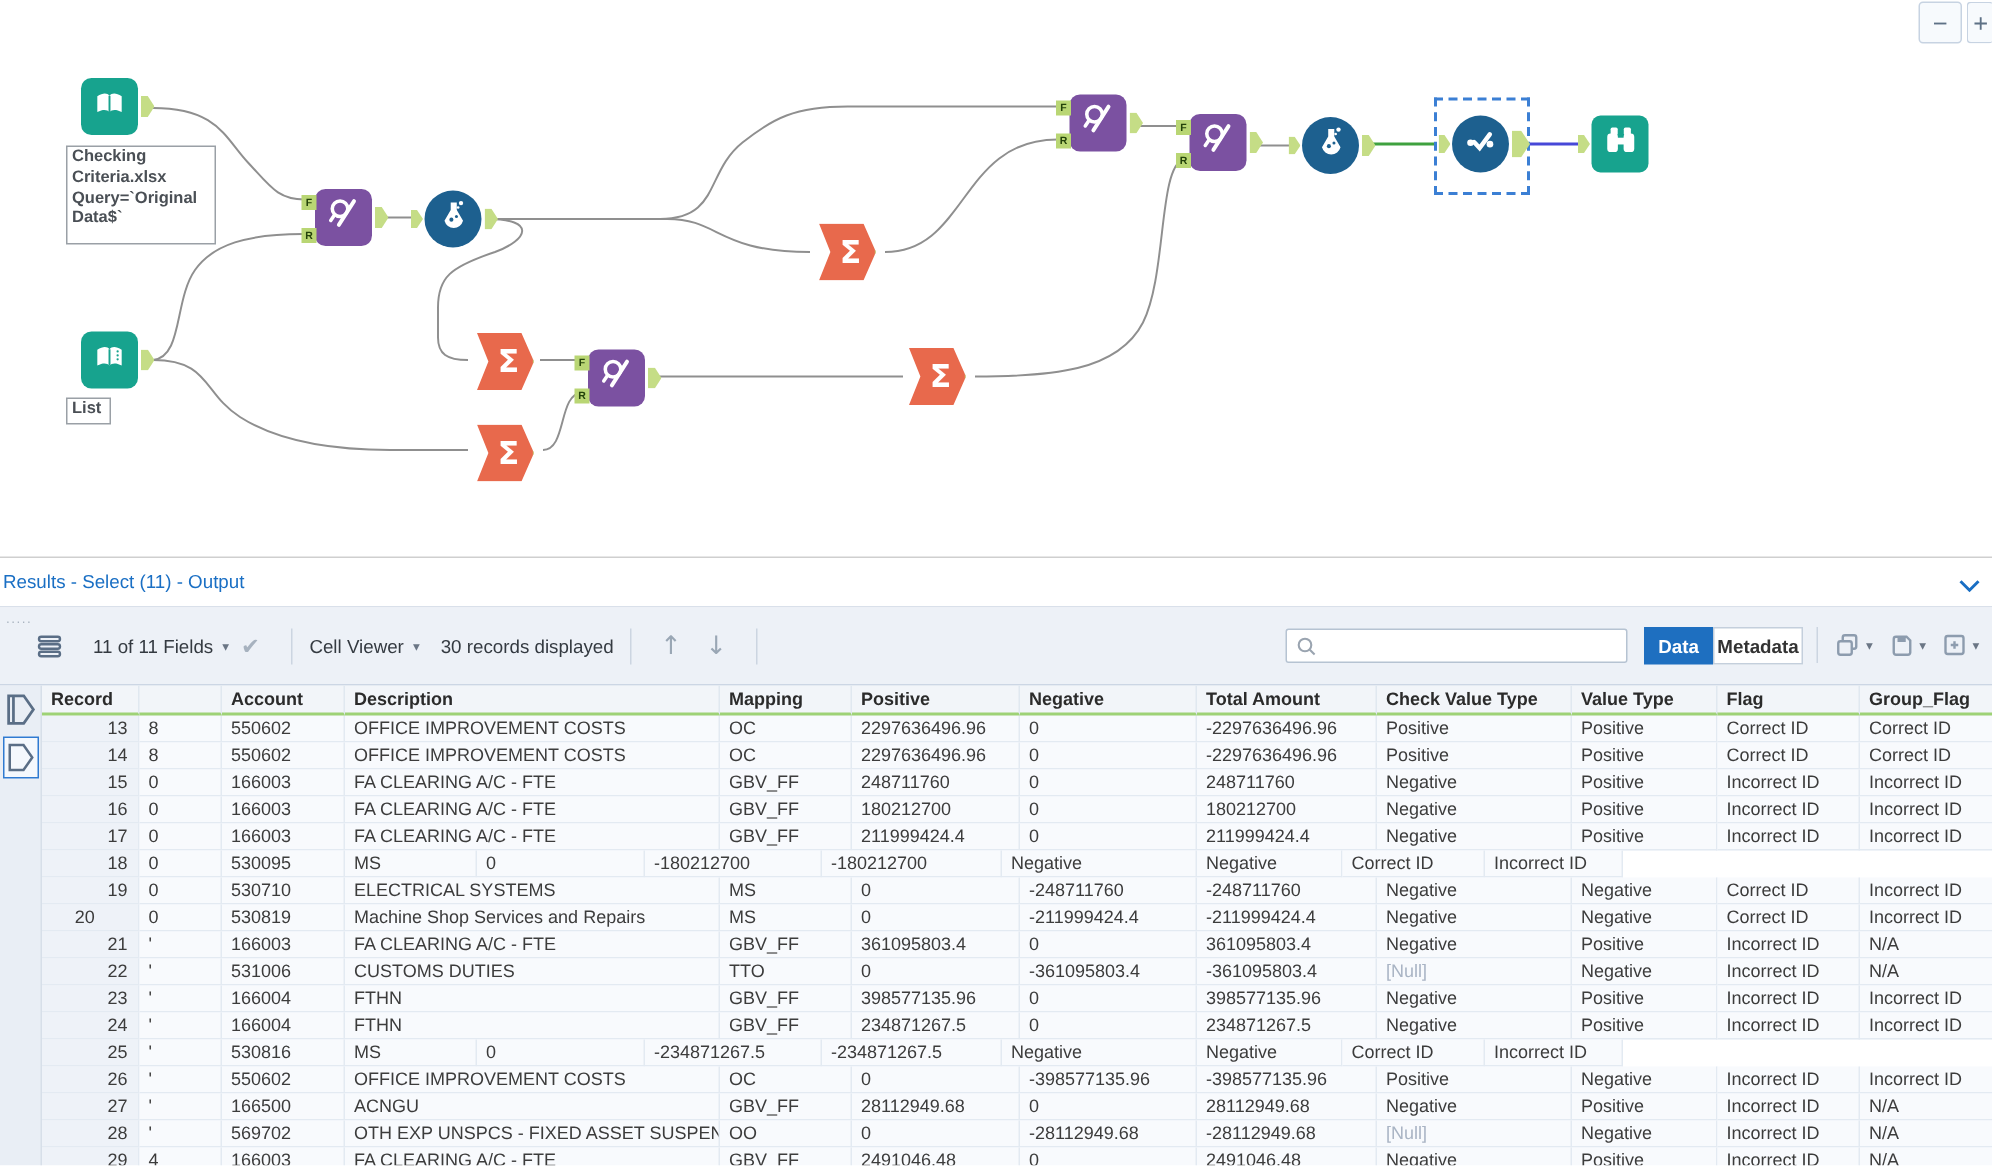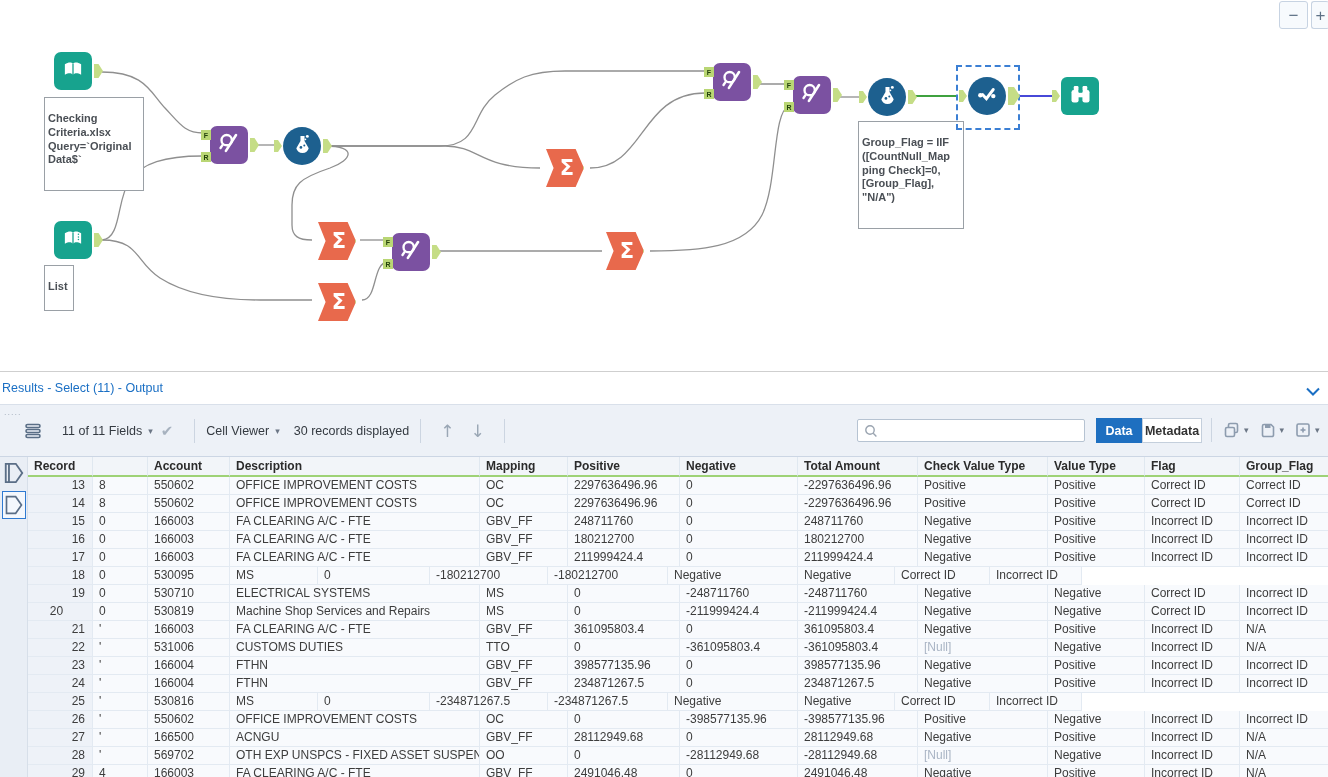--- a/index.html
+++ b/index.html
@@ -18,21 +18,21 @@
   .sum .sigma{color:#fff;font-weight:bold;font-size:21px;line-height:1;margin-left:4px;font-family:"DejaVu Sans",sans-serif;}
   .out-anchor{position:absolute;right:-11px;top:50%;margin-top:-7px;width:9px;height:14px;background:#c5dd86;
        clip-path:polygon(0 0,50% 0,100% 50%,50% 100%,0 100%);}
   .out-anchor.big{width:12px;height:18px;margin-top:-9px;right:-14px;}
   .in-anchor{position:absolute;left:-9px;top:50%;margin-top:-6px;width:8px;height:12px;background:#c5dd86;
        clip-path:polygon(0 0,50% 0,100% 50%,50% 100%,0 100%);}
   .fr-label{position:absolute;left:-9px;width:10px;height:10px;background:#b9d674;color:#23420a;
        font-size:7px;font-weight:bold;display:flex;align-items:center;justify-content:center;line-height:1;}
   .fr-label.f{top:4px;} .fr-label.r{top:26px;}
   .annotation{position:absolute;background:#fff;border:1px solid #9aa0a6;color:#4a4f55;
-       font-size:11px;font-weight:600;line-height:1.25;padding:14px 3px;white-space:pre-line;}
+       font-size:11px;font-weight:600;line-height:1.25;padding:0 3px;white-space:pre-line;}
   .sel-box{position:absolute;border:2px dashed #3b7fd4;background:transparent;}
   .zoom-btn{position:absolute;top:1px;width:27px;height:26px;background:#f7fafd;border:1px solid #c7d3e2;border-radius:3px;
        color:#5e7186;font-size:17px;display:flex;align-items:center;justify-content:center;line-height:1;}
 
   
   #results-header{position:absolute;left:0;top:371px;width:1328px;height:34px;background:#fff;
        border-top:1px solid #cfcfcf;border-bottom:1px solid #d9e0ea;box-sizing:border-box;}
   #results-title{position:absolute;left:2px;top:9px;color:#1a6fc4;font-size:12.5px;}
   #collapse-chevron{position:absolute;right:8px;top:10px;}
 
@@ -251,25 +251,20 @@
             <circle cx="10.6" cy="14.6" r="1.2" fill="#1d608f"></circle>
             <circle cx="13.6" cy="12.8" r="0.9" fill="#1d608f"></circle>
             <circle cx="16.3" cy="4.8" r="1.3" fill="#fff"></circle>
             <circle cx="14.6" cy="7.4" r="0.8" fill="#fff"></circle>
           </svg>
       </span>
       <div class="in-anchor"></div>
       <div class="out-anchor"></div>
     </div>
   </div>
-  <div class="annotation" style="left:858px;top:121px;width:98px;height:78px;">Group_Flag = IIF
-([CountNull_Map
-ping Check]=0,
-[Group_Flag],
-"N/A")</div>
 
   <div class="sel-box" style="left:956px;top:65px;width:60px;height:61px;"></div>
   <div class="tool" style="left:968px;top:77px;">
     <div class="circle blue">
       <span>
         <svg width="28" height="28" viewBox="0 0 24 24">
             <circle cx="6.3" cy="13" r="1.9" fill="#fff"></circle>
             <circle cx="17.4" cy="13.8" r="1.9" fill="#fff"></circle>
             <path d="M8.3 12.6 l3.2 3.4 L17.3 8.2" stroke="#fff" stroke-width="2.6" fill="none" stroke-linecap="round"></path>
           </svg>

